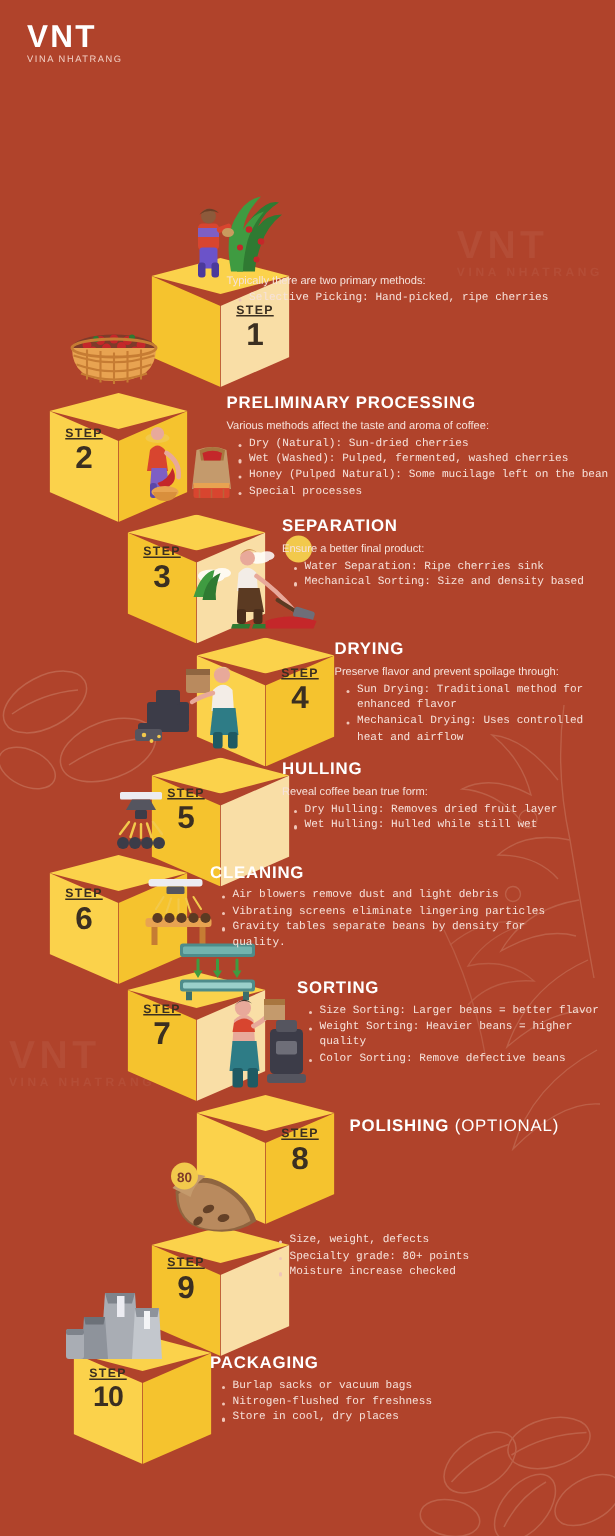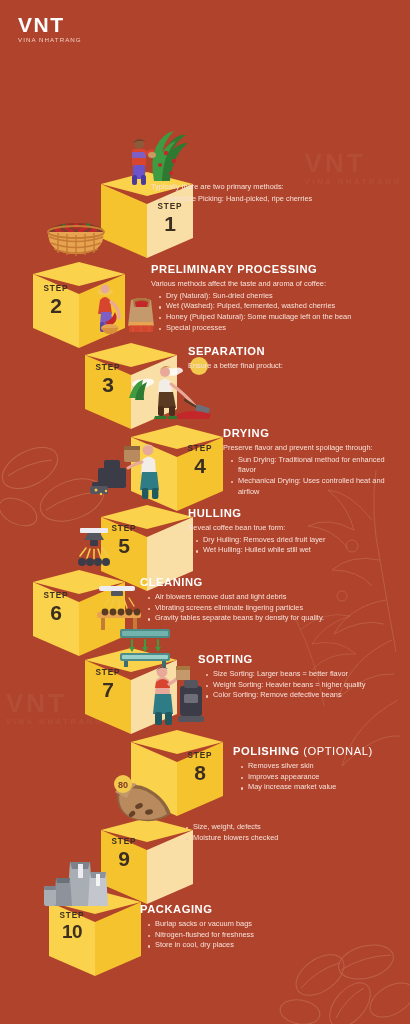--- a/index.html
+++ b/index.html
@@ -52,36 +52,36 @@
     clip-path:polygon(0 27%, 100% 0, 100% 73%, 0 100%);
   }
   .cube.flip .left { background:#FBD24B; }
   .cube.flip .right { background:#F5C32E; }
 
   
   .step-label {
     position:absolute; width:46px; text-align:center; color:#3b2f21;
     z-index:4; pointer-events:none;
   }
-  .step-label .s-word { font-size:8.2px; font-weight:bold; letter-spacing:.9px; line-height:1; }
+  .step-label .s-word { font-size:8.2px; font-weight:bold; letter-spacing:.9px; line-height:1;text-decoration:underline; }
   .step-label .s-num  { font-size:21px; font-weight:bold; line-height:1; margin-top:2px; }
   .step-label.narrow .s-num { font-size:19px; letter-spacing:-.5px; }
 
   
   .illus { position:absolute; z-index:3; pointer-events:none; }
 
   
   .block { position:absolute; z-index:5; }
   .block h3 {
     font-size:11.2px; font-weight:bold; letter-spacing:.55px;
     color:#fff; margin-bottom:3px; line-height:1.15;
   }
   .block h3 .opt { font-weight:normal;text-align:right; }
   .block .intro { font-size:7.4px; color:#f6e2db; line-height:1.45; margin-bottom:1px; }
-  .block ul { list-style:none; margin-left:8px; }
+  .block ul { list-style:none; margin-left:8px;font-family:Liberation Mono, monospace; }
   .block li {
     font-size:7.4px; color:#f6e2db; line-height:1.45;
     position:relative; padding-left:7px;
   }
   .block li::before {
     content:""; position:absolute; left:0; top:5px;
     width:2.2px; height:2.2px; background:#f0c6b8; border-radius:50%;
   }
 </style>
 </head>
@@ -285,20 +285,24 @@
       <path d="M44 60 h10 l-1 3 h-10z" fill="#2F7A32"></path>
       <path d="M46 28 q14 10 24 22" stroke="#E8A99A" stroke-width="3" fill="none" stroke-linecap="round"></path>
       <path d="M60 44 l16 10" stroke="#5B3A22" stroke-width="2.6" stroke-linecap="round"></path>
       <rect x="72" y="48" width="14" height="7" rx="2" fill="#6E6E78" transform="rotate(18 72 48)"></rect>
       <path d="M52 58 q16 -6 34 0 l-2 5 h-32z" fill="#C4272A"></path>
     </svg>
   </div>
   <div class="block" style="left:188px; top:345px; width:218px;">
     <h3>SEPARATION</h3>
     <div class="intro">Ensure a better final product:</div>
+    <ul>
+      <li>Water Separation: Ripe cherries sink</li>
+      <li>Mechanical Sorting: Size and density based</li>
+    </ul>
   </div>
 
   <div class="cube flip" style="left:131px; top:425px;">
     <div class="face top"></div>
     <div class="face left"></div>
     <div class="face right"></div>
   </div>
   <div class="step-label" style="left:177px; top:445px;">
     <div class="s-word">STEP</div>
     <div class="s-num">4</div>
@@ -478,25 +482,20 @@
   </div>
   <div class="step-label" style="left:177px; top:752px;">
     <div class="s-word">STEP</div>
     <div class="s-num">8</div>
   </div>
   <div class="block" style="left:233px; top:745px; width:172px;">
     <h3>
       <span>POLISHING</span>
       <span class="opt">(OPTIONAL)</span>
     </h3>
-    <ul>
-      <li>Removes silver skin</li>
-      <li>Improves appearance</li>
-      <li>May increase market value</li>
-    </ul>
   </div>
 
   <div class="illus" style="left:99px; top:772px;">
     <svg width="78" height="56" viewBox="0 0 78 56">
       <path d="M18 22 q14 -14 30 -6 q18 9 24 26 q-14 10 -34 6 q-20 -4 -20 -26z" fill="#8F6540"></path>
       <path d="M20 24 q12 -12 27 -5 q16 8 21 23 q-13 8 -30 5 q-18 -4 -18 -23z" fill="#B98A5E"></path>
       <path d="M16 20 q10 -12 22 -8 q-8 6 -10 14 q-8 -4 -12 -6z" fill="#C49A6C"></path>
       <g fill="#5B3A22" opacity=".9">
         <ellipse cx="40" cy="34" rx="4" ry="2.6" transform="rotate(-25 40 34)"></ellipse>
         <ellipse cx="50" cy="40" rx="4" ry="2.6" transform="rotate(-15 50 40)"></ellipse>
@@ -511,21 +510,22 @@
     <div class="face left"></div>
     <div class="face right"></div>
   </div>
   <div class="step-label" style="left:101px; top:838px;">
     <div class="s-word">STEP</div>
     <div class="s-num">9</div>
   </div>
   <div class="block" style="left:178px; top:822px; width:225px;">
     <ul>
       <li>Size, weight, defects</li>
-      <li>Moisture blowers checked</li>
+      <li>Specialty grade: 80+ points</li>
+      <li>Moisture increase checked</li>
     </ul>
   </div>
 
   <div class="illus" style="left:38px; top:852px;">
     <svg width="80" height="58" viewBox="0 0 80 58">
       <path d="M32 10 h20 l3 44 h-26z" fill="#A9ADB4"></path>
       <path d="M32 10 h20 l-2 7 h-16z" fill="#7E838B"></path>
       <path d="M40 12 h5 v14 h-5z" fill="#ECECF2"></path>
       <path d="M52 20 h16 l2 34 h-20z" fill="#C3C7CD"></path>
       <path d="M52 20 h16 l-1 6 h-14z" fill="#8E939B"></path>

